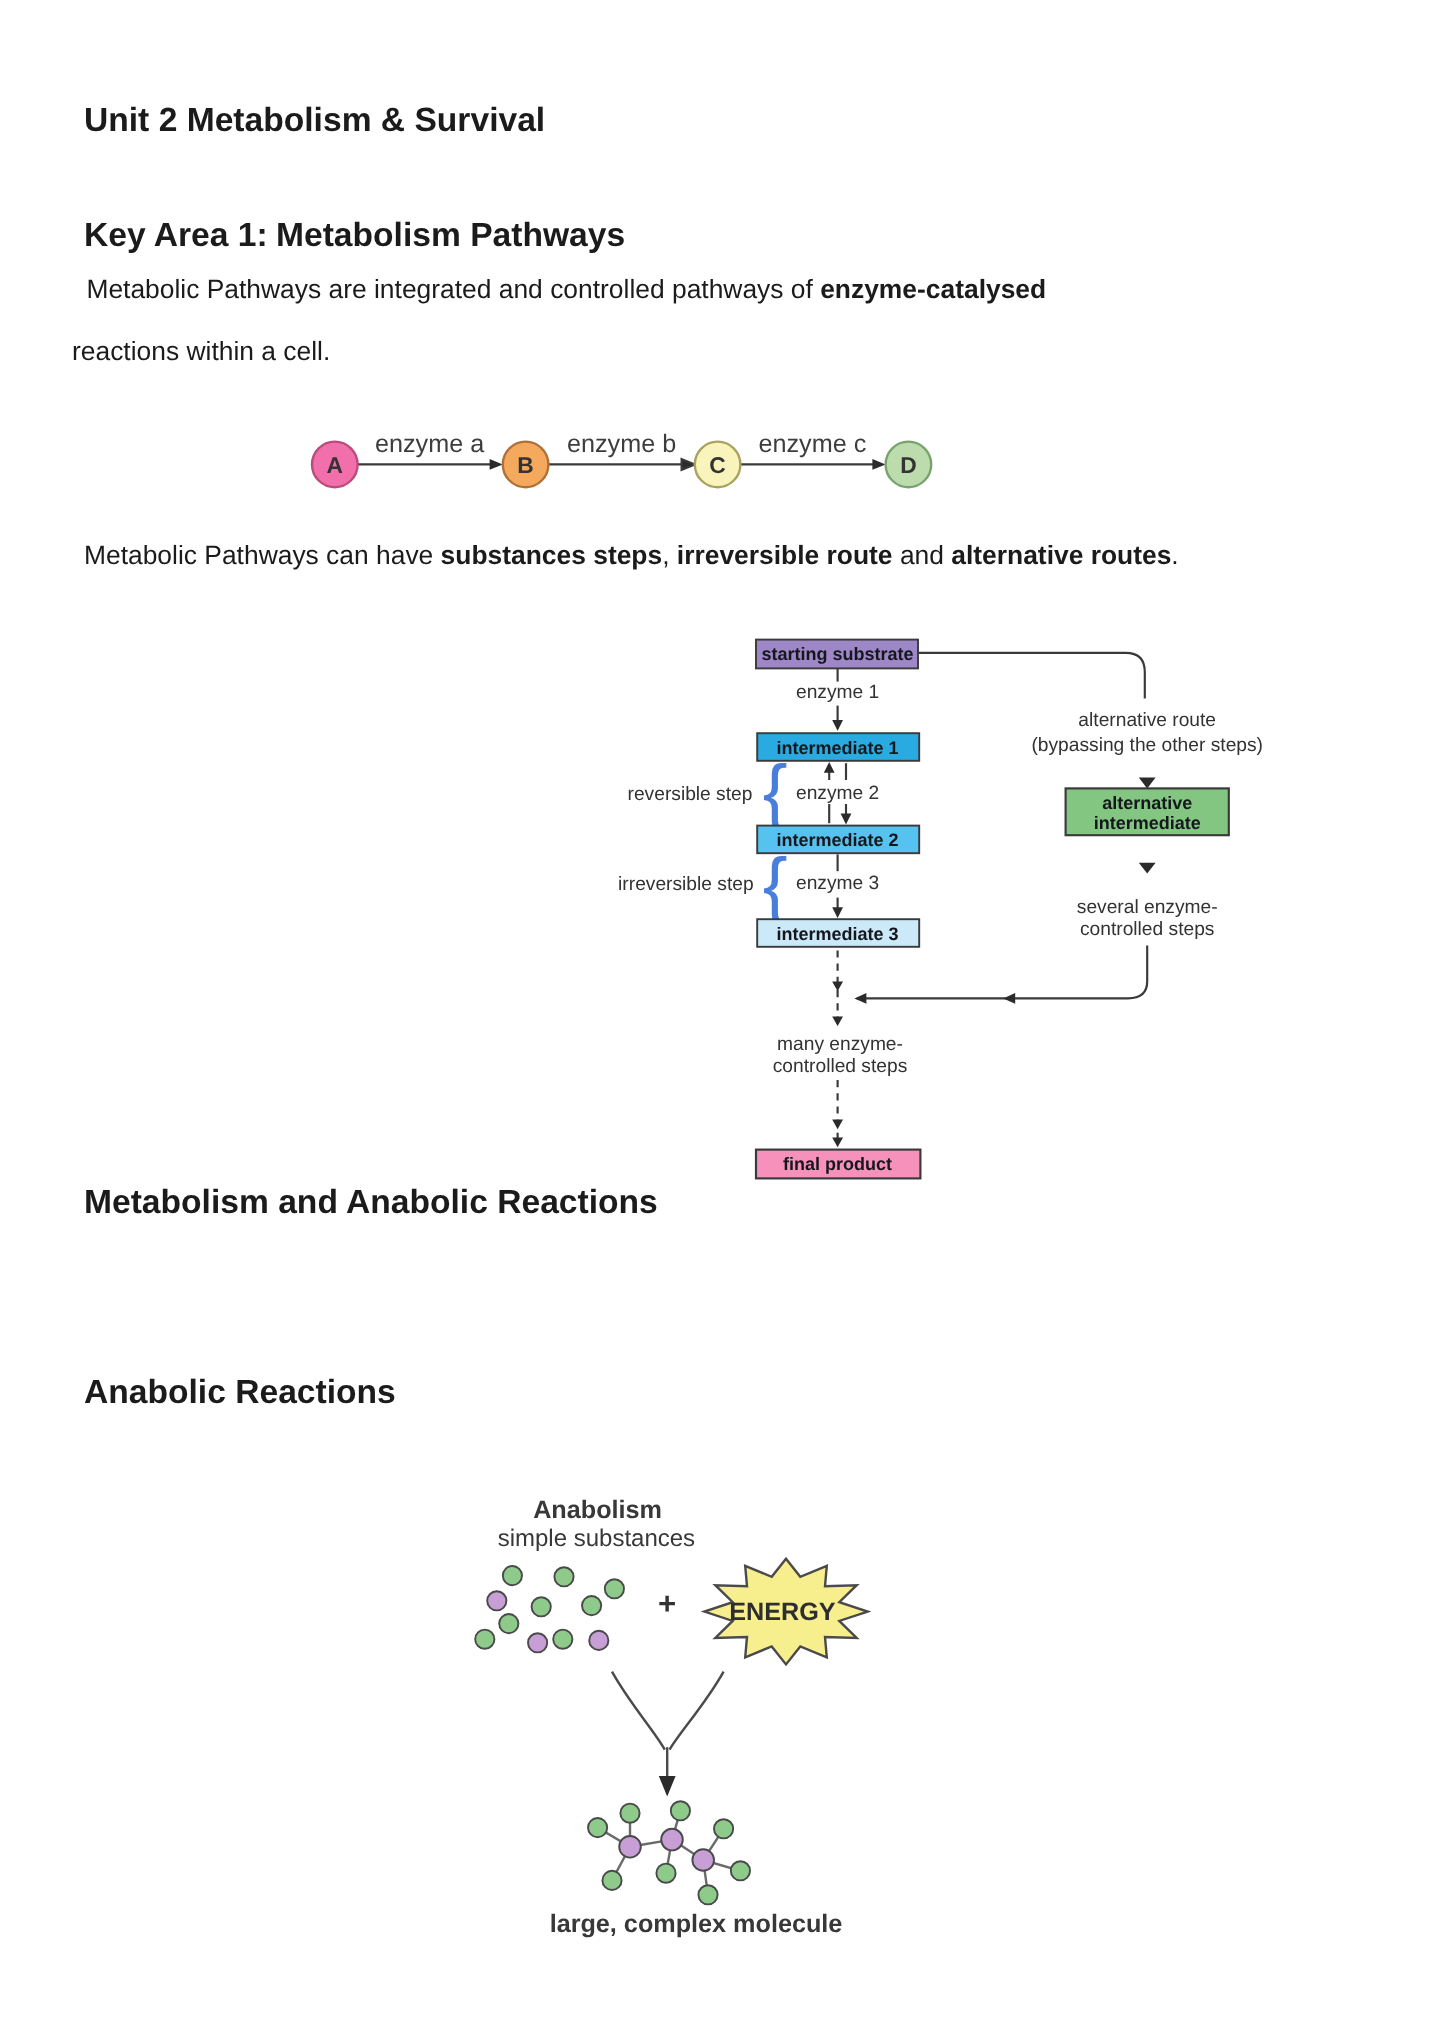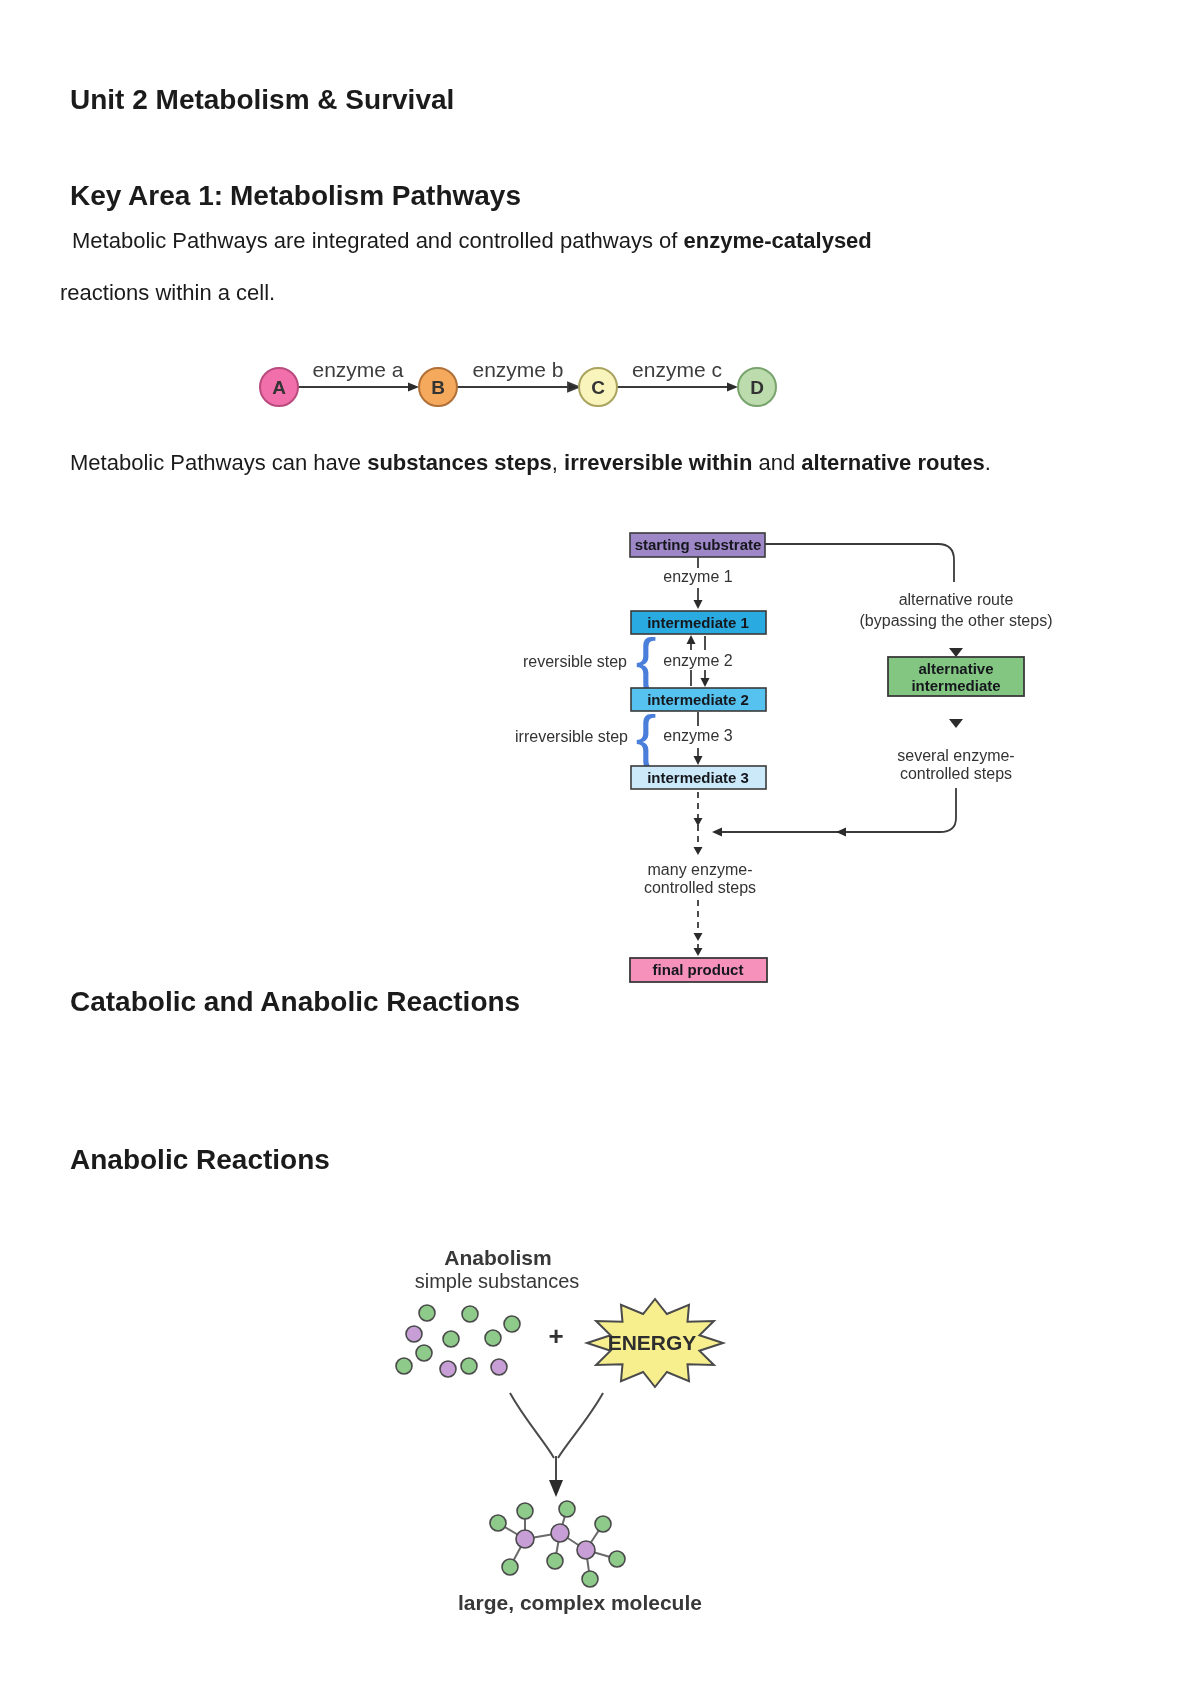--- a/index.html
+++ b/index.html
@@ -68,21 +68,21 @@
       <circle cx="368" cy="57" r="19" stroke-width="2" fill="#f8f4bc" stroke="#a9a35f"></circle>
       <text x="368" y="64" text-anchor="middle" class="chain-letter">C</text>
     </g>
     <g>
       <circle cx="527" cy="57" r="19" stroke-width="2" fill="#bcdcae" stroke="#79a36c"></circle>
       <text x="527" y="64" text-anchor="middle" class="chain-letter">D</text>
     </g>
   </svg>
 
   <div class="abs body-text" style="left:70px; top:448px;">
-    <span>Metabolic Pathways can have </span><span class="bold">substances steps</span><span>, </span><span class="bold">irreversible within</span><span> and </span><span class="bold">alternative routes</span><span>.</span>
+    <span>Metabolic Pathways can have </span><span class="bold">substances steps</span><span>, </span><span class="bold">irreversible route</span><span> and </span><span class="bold">alternative routes</span><span>.</span>
   </div>
 
   <svg class="abs" style="left:460px; top:520px;" width="630" height="480" viewBox="0 0 630 480">
 
     <g>
       <rect x="170" y="13" width="135" height="24" stroke="#3a3a3a" stroke-width="1.6" fill="#9e87c6"></rect>
       <text x="238" y="30" text-anchor="middle" class="fc-boxtext">starting substrate</text>
     </g>
 
     <g>
@@ -156,21 +156,21 @@
       </g>
       <polygon points="489,199 503,199 496,208" class="fc-head"></polygon>
       <text x="496" y="241" text-anchor="middle" class="fc-label">several enzyme-</text>
       <text x="496" y="259" text-anchor="middle" class="fc-label">controlled steps</text>
       <path d="M 496 268 V 298 Q 496 312 480 312 H 254" class="fc-line"></path>
       <polygon points="262,307.5 262,316.5 252,312" class="fc-head"></polygon>
       <polygon points="386,307.5 386,316.5 376,312" class="fc-head"></polygon>
     </g>
   </svg>
 
-  <div class="abs heading" style="left:70px; top:986px;">Catabolic and Anabolic Reactions</div>
+  <div class="abs heading" style="left:70px; top:986px;">Metabolism and Anabolic Reactions</div>
 
   <div class="abs heading" style="left:70px; top:1144px;">Anabolic Reactions</div>
 
   <svg class="abs" style="left:330px; top:1240px;" width="420" height="385" viewBox="0 0 420 385">
 
     <text x="168" y="25" text-anchor="middle" class="ana-title">Anabolism</text>
     <text x="167" y="48" text-anchor="middle" class="ana-text">simple substances</text>
 
     <g stroke="#4a4a4a" stroke-width="1.6">
       <circle cx="97" cy="73" r="8" fill="#8ecb8b"></circle>

